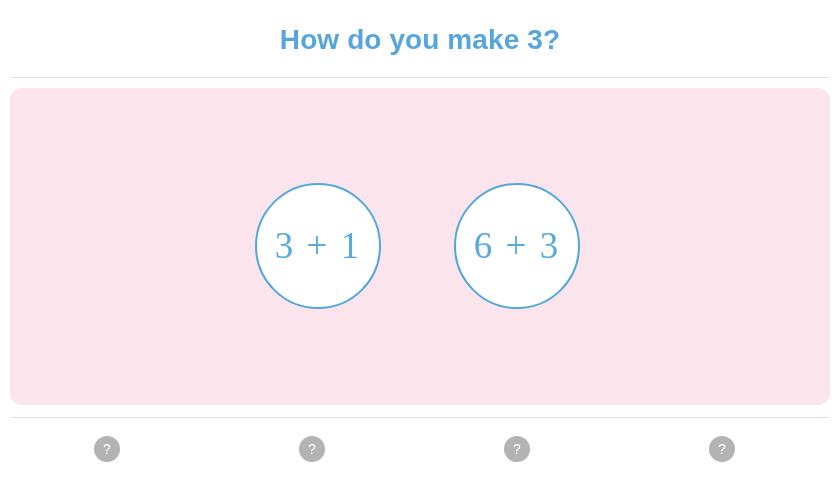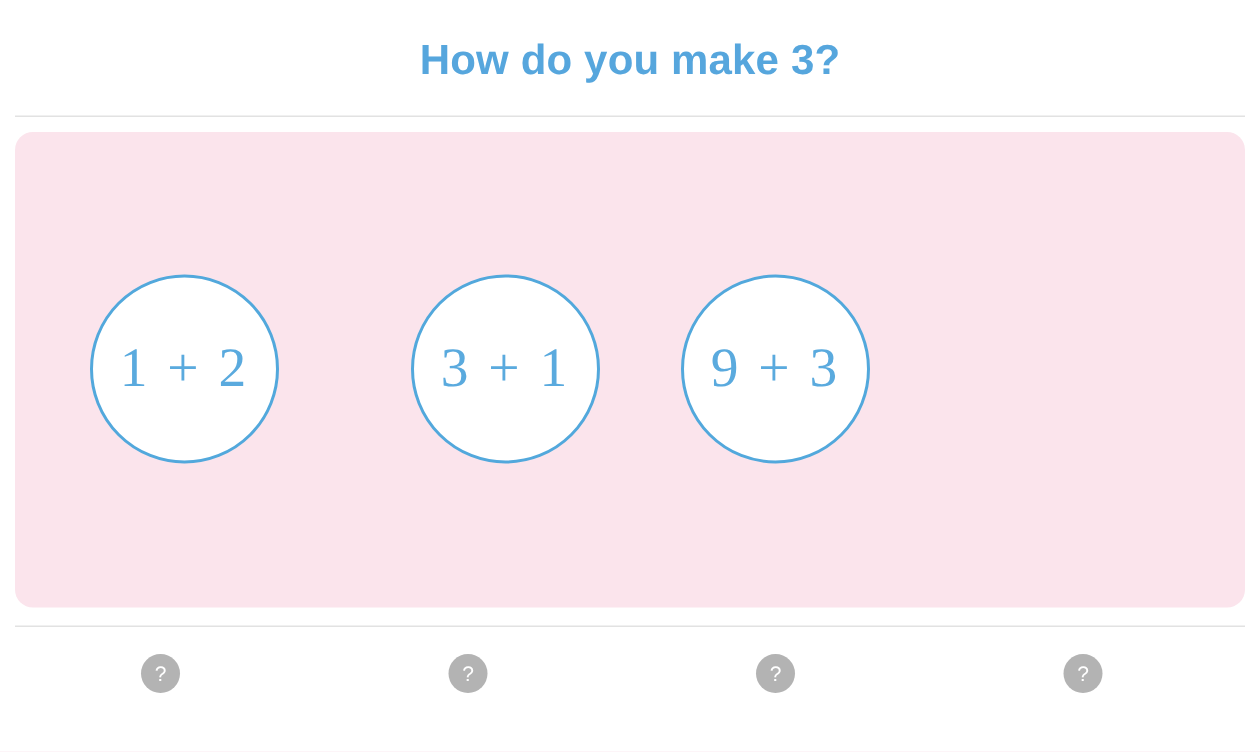--- a/index.html
+++ b/index.html
@@ -78,21 +78,21 @@
     border-radius: 50%;
     background: #ffffff;
     border: 2px solid #52a8dc;
     box-sizing: border-box;
     display: flex;
     align-items: center;
     justify-content: center;
     cursor: pointer;
   }
   .option-0 { left: 50px; }
-  .option-1 { left: 264px; text-align: center; }
+  .option-1 { left: 245px; text-align: center; }
   .option-2 { left: 444px; }
   .option-3 { left: 641px; }
 
   .option-label {
     font-family: "Liberation Serif", "DejaVu Serif", serif;
     font-size: 37px;
     color: #5aaade;
     line-height: 1;
     white-space: nowrap;
     letter-spacing: 2px;
@@ -139,30 +139,27 @@
 
   <div class="title-bar">
     <div class="page-title">How do you make 3?</div>
   </div>
 
   <div class="divider divider-top"></div>
 
   <div class="answer-panel">
     <div class="options-row">
 
-      <div class="option option-0">
-        <span class="option-label">1 + 2</span>
-      </div>
 
       <div class="option option-1">
         <span class="option-label">3 + 1</span>
       </div>
 
       <div class="option option-2">
-        <span class="option-label">9 + 3</span>
+        <span class="option-label">6 + 3</span>
       </div>
 
 
     </div>
   </div>
 
   <div class="divider divider-bottom"></div>
 
   <div class="hint-row">
 

